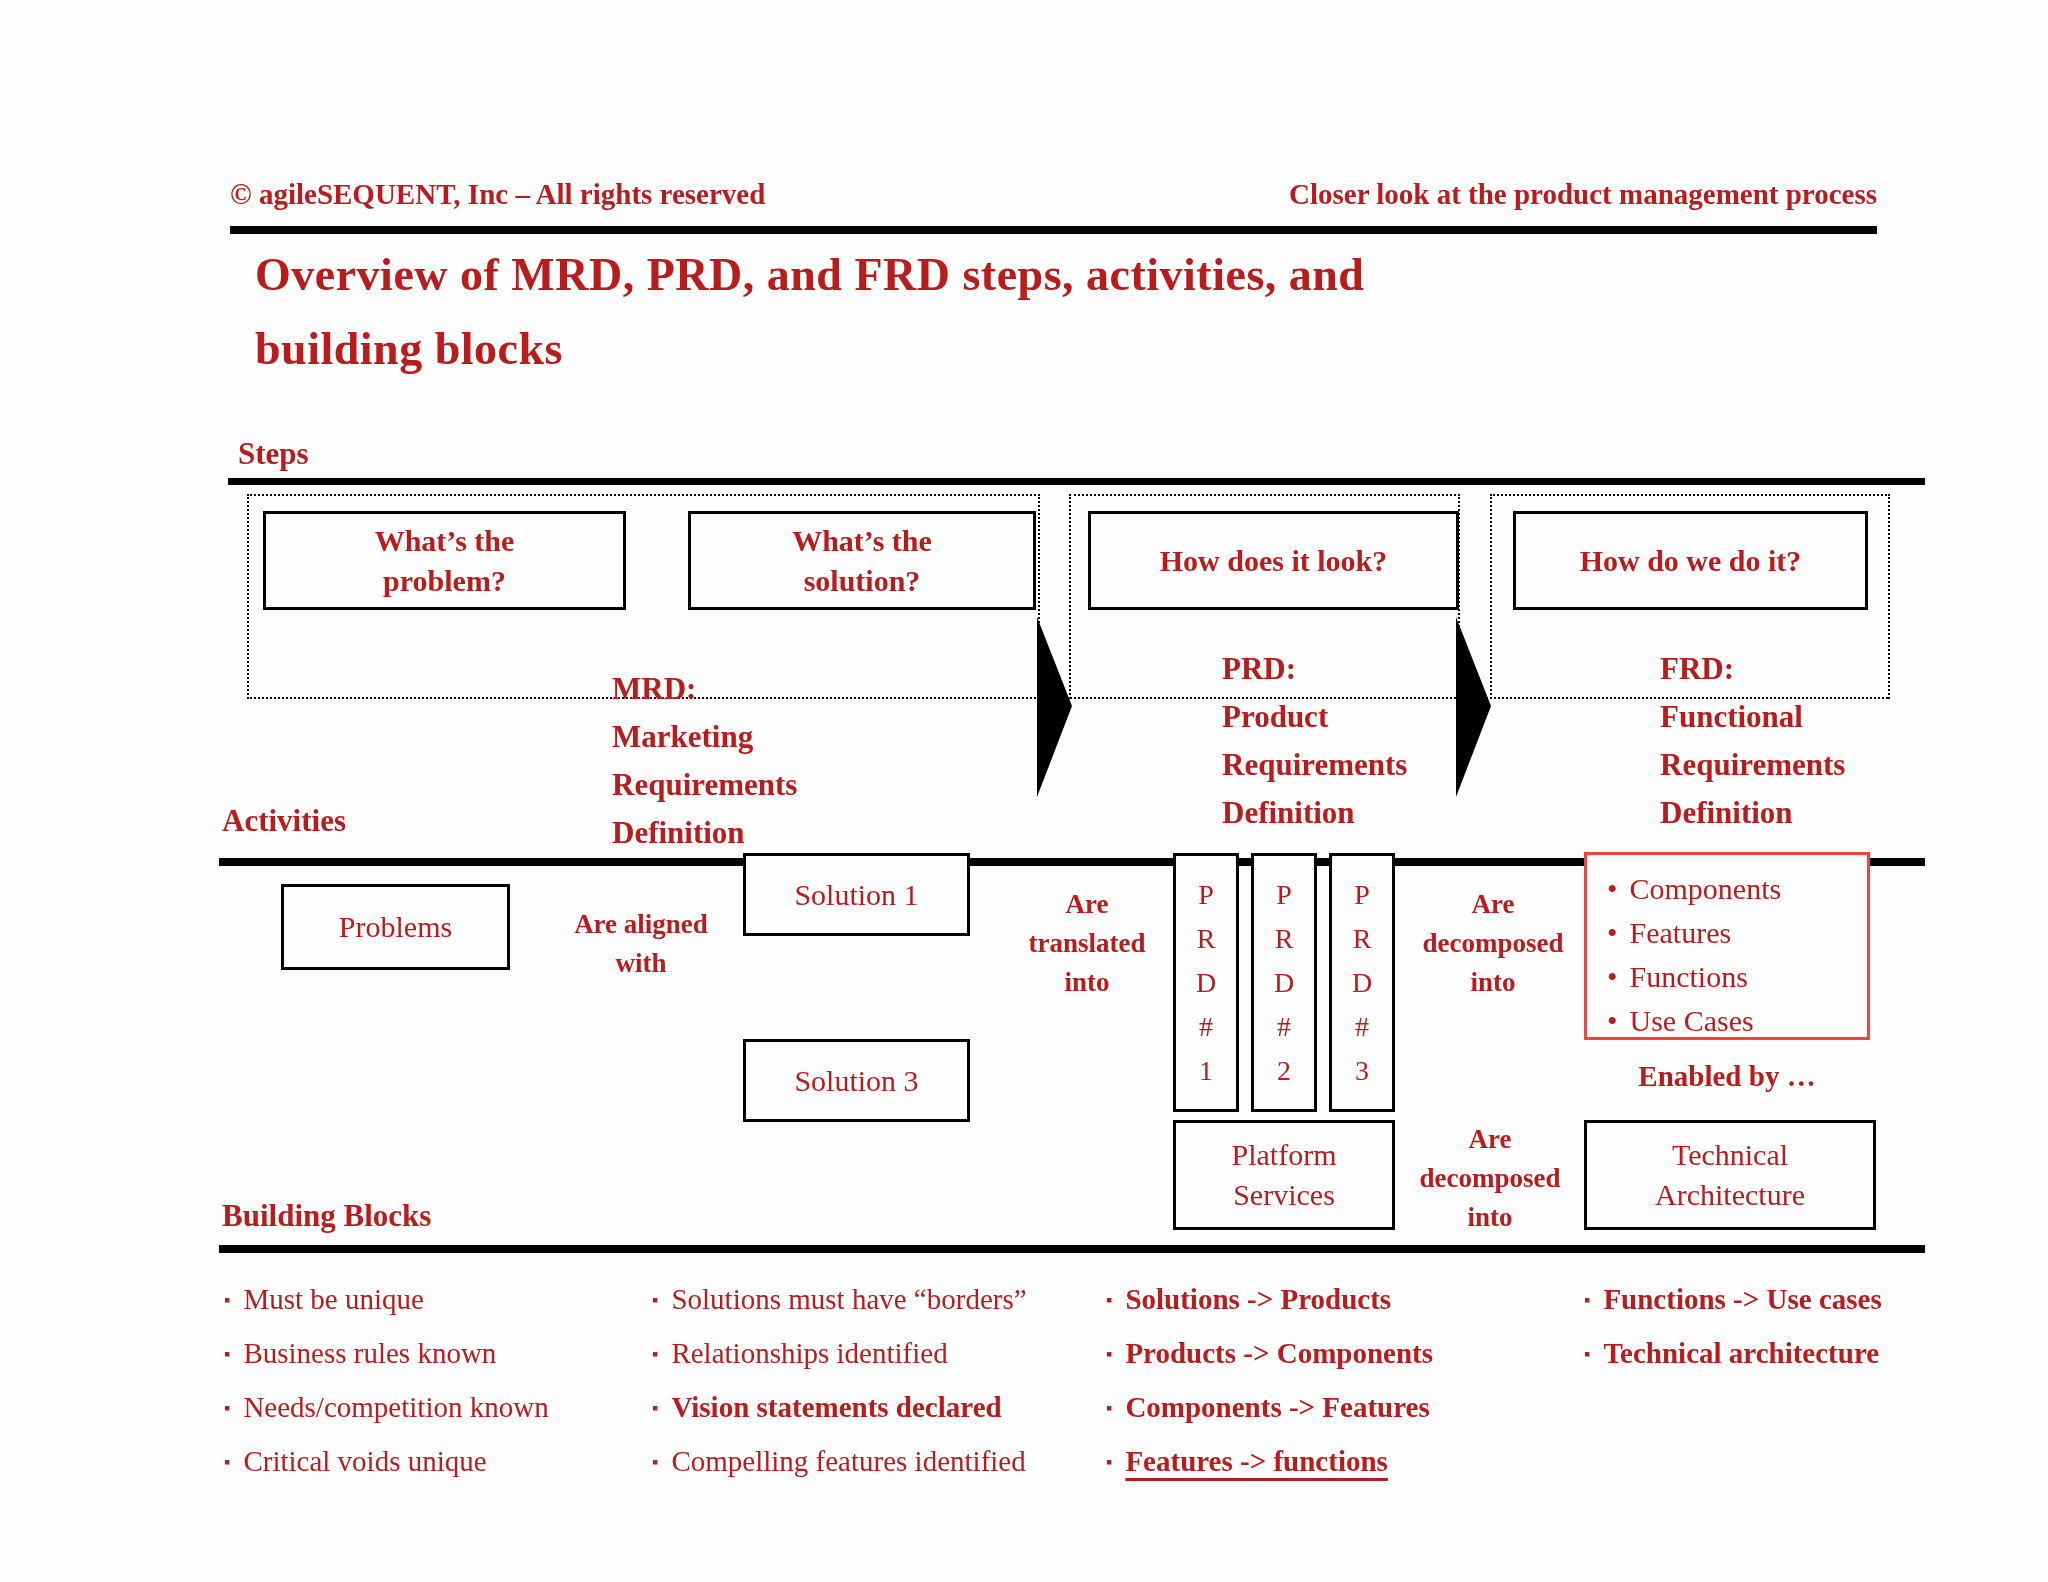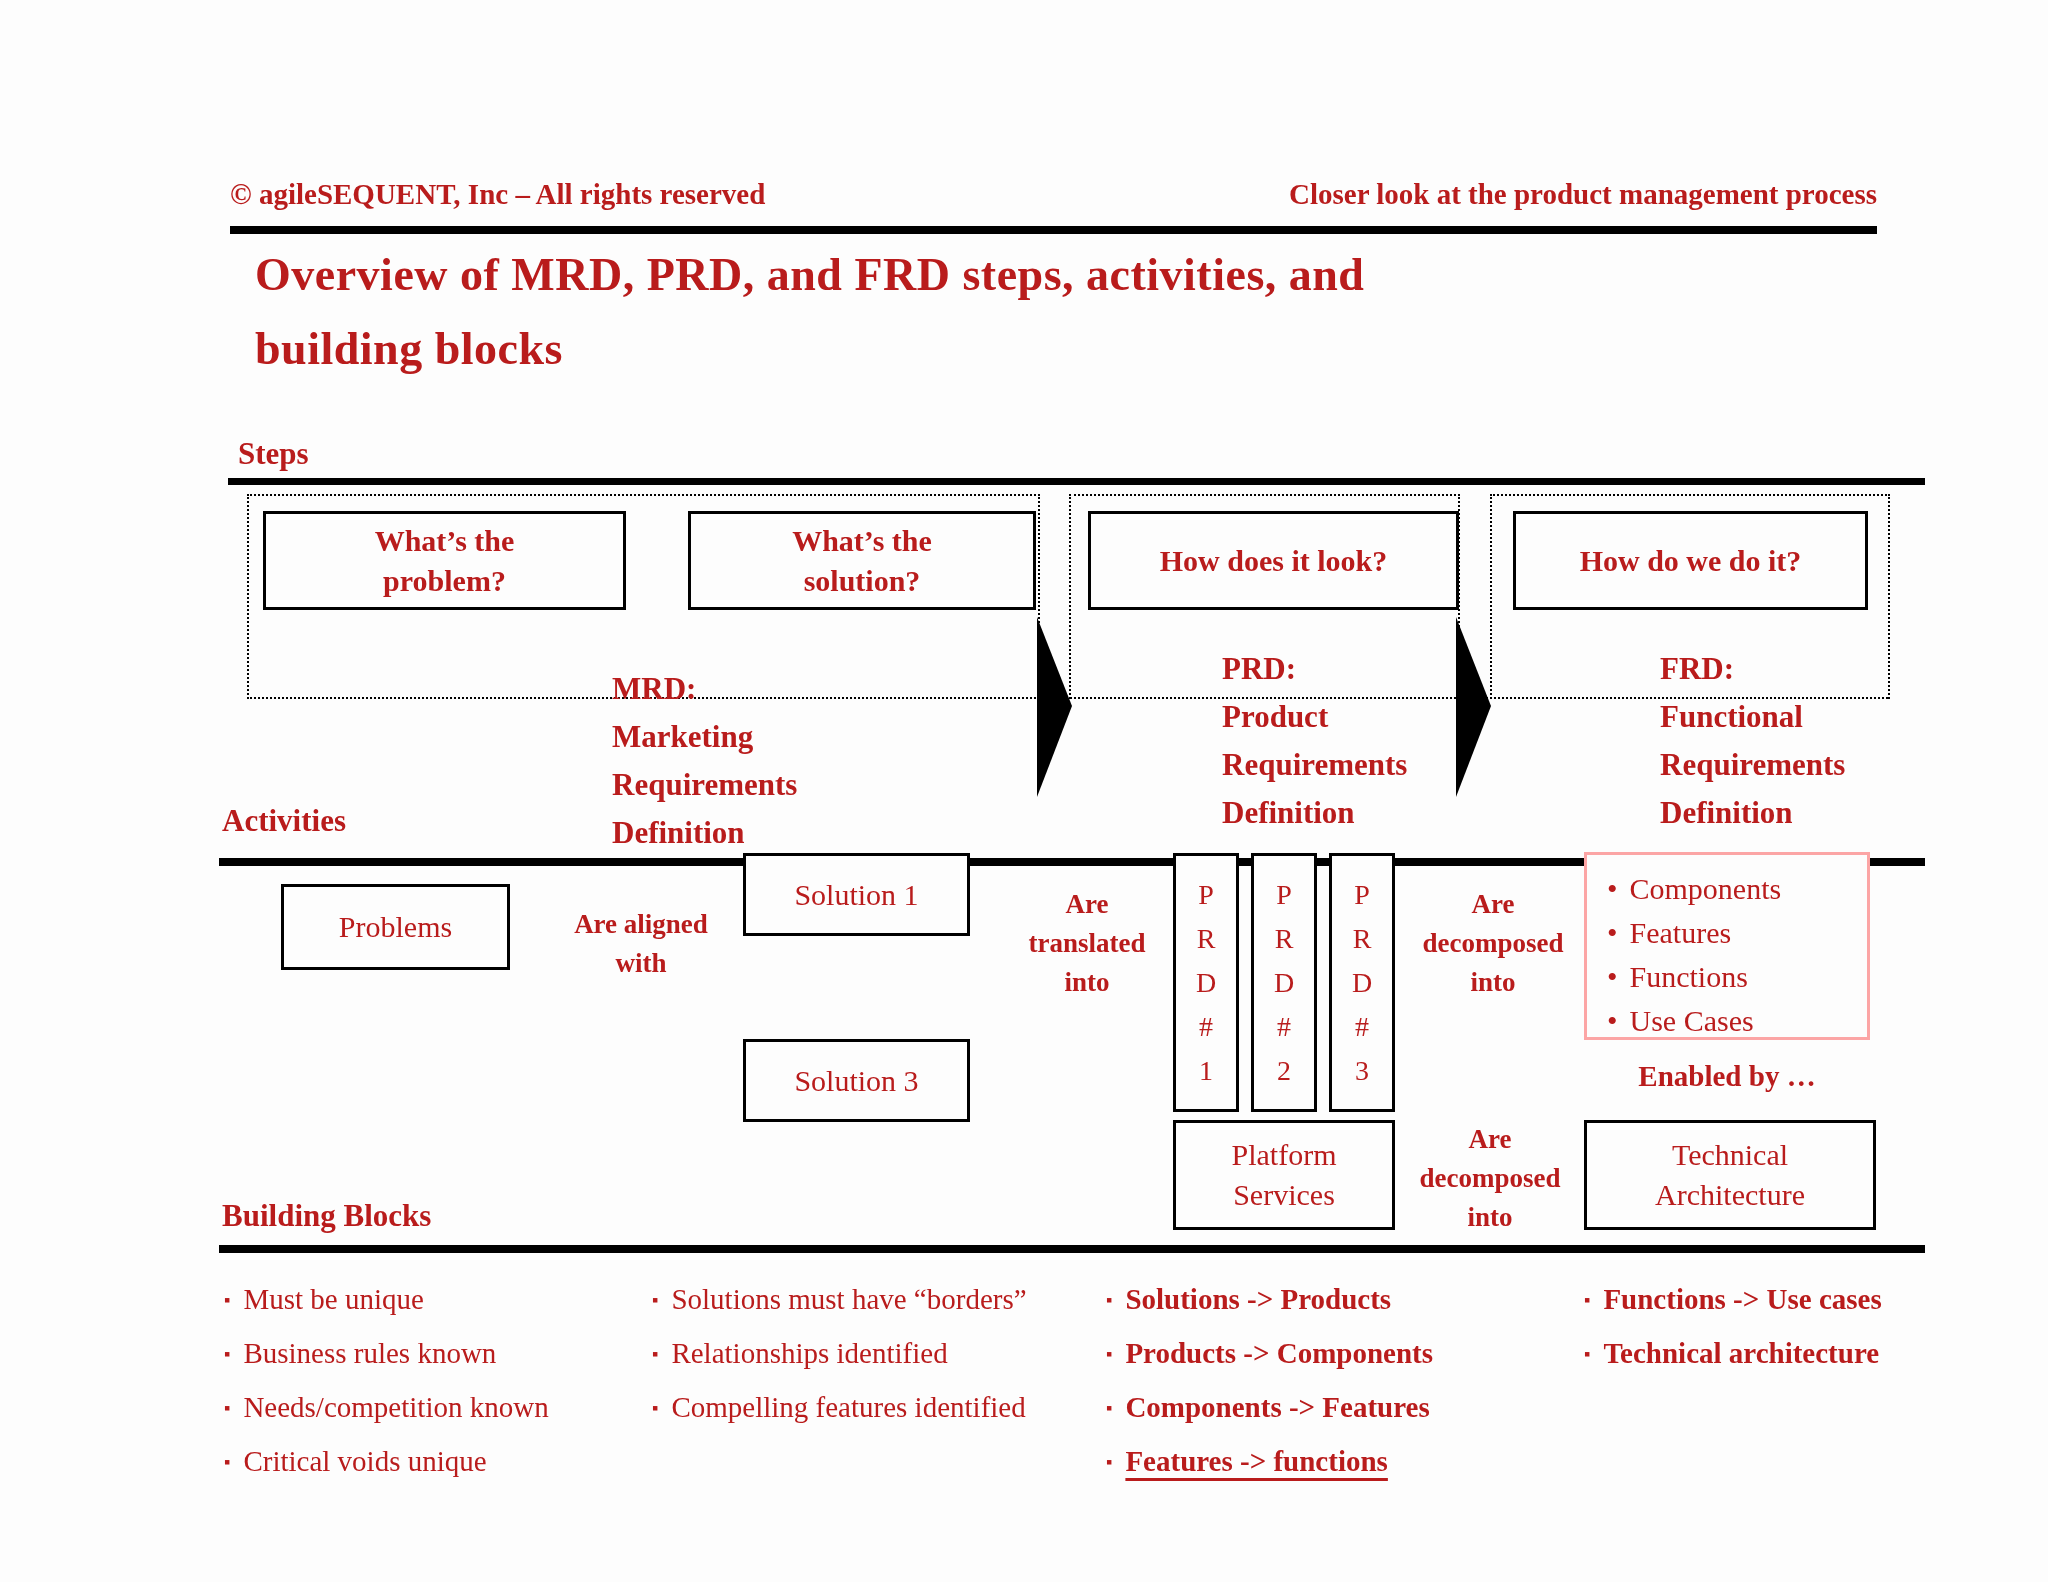--- a/index.html
+++ b/index.html
@@ -20,21 +20,21 @@
     display:flex; align-items:center; justify-content:center;
     text-align:center; white-space:pre-line;
   }
   .q { font-weight:bold; font-size:30px; line-height:40px; }
   .act { font-size:30px; line-height:40px; }
   .vlet { font-size:28px; line-height:44px; }
   .block { position:absolute; white-space:pre-line; }
   .defblock { font-weight:bold; font-size:31px; line-height:48px; }
   .conn { position:absolute; text-align:center; font-weight:bold; font-size:27px; line-height:39px; white-space:pre-line; }
   .arrow { position:absolute; }
-  .compbox { position:absolute; border:3px solid #fca5a5; background:#fdfdfd; padding:12px 0 0 20px; box-sizing:border-box; }
+  .compbox { position:absolute; border:3px solid #ef4444; background:#fdfdfd; padding:12px 0 0 20px; box-sizing:border-box; }
   .comp-item { font-size:30px; line-height:44px; white-space:nowrap; }
   .comp-item .mark { margin-right:12px; }
   .enb { position:absolute; text-align:center; font-weight:bold; font-size:29px; }
   .bbcol { position:absolute; }
   .bbrow { height:54px; line-height:54px; font-size:29px; white-space:nowrap; }
   .bbrow .sqmark { font-size:18px; margin-right:13px; vertical-align:3px; }
   .bbold { font-weight:bold; }
   .bbu span.txt { text-decoration:underline; text-decoration-thickness:3px; text-underline-offset:7px; }
 </style>
 </head>
@@ -141,20 +141,21 @@
   <div class="bbcol" style="left:224px; top:1272px;">
     <div class="bbrow"><span class="sqmark">▪</span><span class="txt">Must be unique</span></div>
     <div class="bbrow"><span class="sqmark">▪</span><span class="txt">Business rules known</span></div>
     <div class="bbrow"><span class="sqmark">▪</span><span class="txt">Needs/competition known</span></div>
     <div class="bbrow"><span class="sqmark">▪</span><span class="txt">Critical voids unique</span></div>
   </div>
 
   <div class="bbcol" style="left:652px; top:1272px;">
     <div class="bbrow"><span class="sqmark">▪</span><span class="txt">Solutions must have “borders”</span></div>
     <div class="bbrow"><span class="sqmark">▪</span><span class="txt">Relationships identified</span></div>
+    <div class="bbrow bbold"><span class="sqmark">▪</span><span class="txt">Vision statements declared</span></div>
     <div class="bbrow"><span class="sqmark">▪</span><span class="txt">Compelling features identified</span></div>
   </div>
 
   <div class="bbcol bbold" style="left:1106px; top:1272px;">
     <div class="bbrow"><span class="sqmark">▪</span><span class="txt">Solutions -&gt; Products</span></div>
     <div class="bbrow"><span class="sqmark">▪</span><span class="txt">Products -&gt; Components</span></div>
     <div class="bbrow"><span class="sqmark">▪</span><span class="txt">Components -&gt; Features</span></div>
     <div class="bbrow bbu"><span class="sqmark">▪</span><span class="txt">Features -&gt; functions</span></div>
   </div>
 

